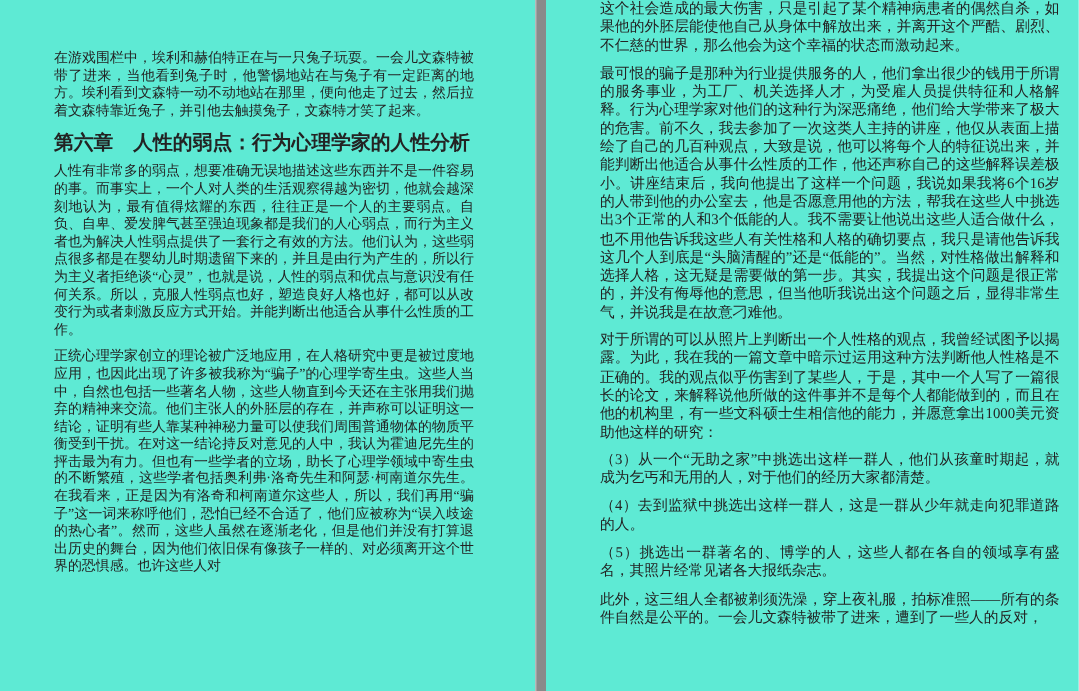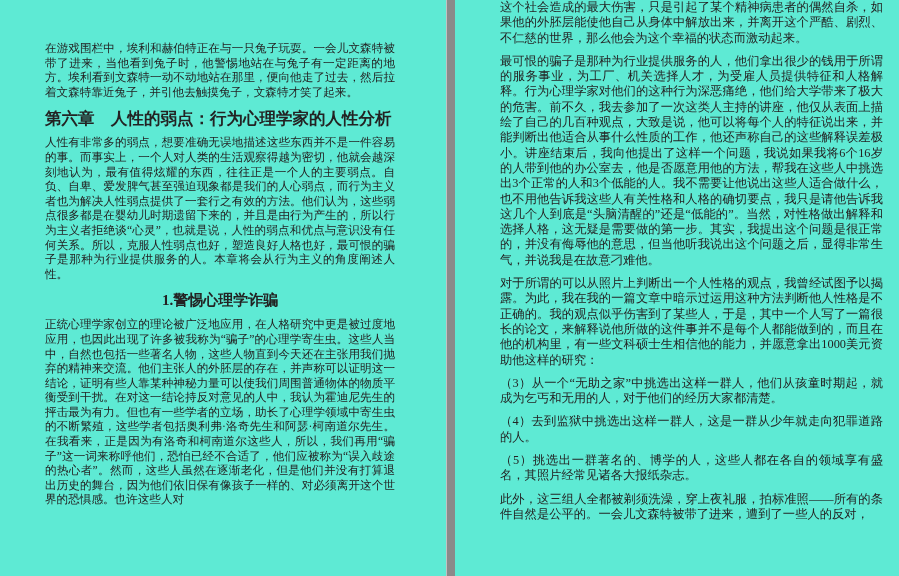--- a/index.html
+++ b/index.html
@@ -68,22 +68,21 @@
   }
 </style>
 </head>
 <body>
 
 <div class="reader">
 
   <div class="page page-left">
     <p>在游戏围栏中，埃利和赫伯特正在与一只兔子玩耍。一会儿文森特被带了进来，当他看到兔子时，他警惕地站在与兔子有一定距离的地方。埃利看到文森特一动不动地站在那里，便向他走了过去，然后拉着文森特靠近兔子，并引他去触摸兔子，文森特才笑了起来。</p>
     <div class="chapter-heading">第六章　人性的弱点：行为心理学家的人性分析</div>
-    <p>人性有非常多的弱点，想要准确无误地描述这些东西并不是一件容易的事。而事实上，一个人对人类的生活观察得越为密切，他就会越深刻地认为，最有值得炫耀的东西，往往正是一个人的主要弱点。自负、自卑、爱发脾气甚至强迫现象都是我们的人心弱点，而行为主义者也为解决人性弱点提供了一套行之有效的方法。他们认为，这些弱点很多都是在婴幼儿时期遗留下来的，并且是由行为产生的，所以行为主义者拒绝谈“心灵”，也就是说，人性的弱点和优点与意识没有任何关系。所以，克服人性弱点也好，塑造良好人格也好，最可恨的骗子是那种为行业提供服务的人。本章将会从行为主义的角度阐述人性。</p>
-    <div class="section-heading">1.警惕心理学诈骗</div>
+    <p>人性有非常多的弱点，想要准确无误地描述这些东西并不是一件容易的事。而事实上，一个人对人类的生活观察得越为密切，他就会越深刻地认为，最有值得炫耀的东西，往往正是一个人的主要弱点。自负、自卑、爱发脾气甚至强迫现象都是我们的人心弱点，而行为主义者也为解决人性弱点提供了一套行之有效的方法。他们认为，这些弱点很多都是在婴幼儿时期遗留下来的，并且是由行为产生的，所以行为主义者拒绝谈“心灵”，也就是说，人性的弱点和优点与意识没有任何关系。所以，克服人性弱点也好，塑造良好人格也好，都可以从改变行为或者刺激反应方式开始。并能判断出他适合从事什么性质的工作。</p>
     <p>正统心理学家创立的理论被广泛地应用，在人格研究中更是被过度地应用，也因此出现了许多被我称为“骗子”的心理学寄生虫。这些人当中，自然也包括一些著名人物，这些人物直到今天还在主张用我们抛弃的精神来交流。他们主张人的外胚层的存在，并声称可以证明这一结论，证明有些人靠某种神秘力量可以使我们周围普通物体的物质平衡受到干扰。在对这一结论持反对意见的人中，我认为霍迪尼先生的抨击最为有力。但也有一些学者的立场，助长了心理学领域中寄生虫的不断繁殖，这些学者包括奥利弗·洛奇先生和阿瑟·柯南道尔先生。在我看来，正是因为有洛奇和柯南道尔这些人，所以，我们再用“骗子”这一词来称呼他们，恐怕已经不合适了，他们应被称为“误入歧途的热心者”。然而，这些人虽然在逐渐老化，但是他们并没有打算退出历史的舞台，因为他们依旧保有像孩子一样的、对必须离开这个世界的恐惧感。也许这些人对</p>
   </div>
 
   <div class="page-divider"></div>
 
   <div class="page page-right">
     <p>这个社会造成的最大伤害，只是引起了某个精神病患者的偶然自杀，如果他的外胚层能使他自己从身体中解放出来，并离开这个严酷、剧烈、不仁慈的世界，那么他会为这个幸福的状态而激动起来。</p>
     <p>最可恨的骗子是那种为行业提供服务的人，他们拿出很少的钱用于所谓的服务事业，为工厂、机关选择人才，为受雇人员提供特征和人格解释。行为心理学家对他们的这种行为深恶痛绝，他们给大学带来了极大的危害。前不久，我去参加了一次这类人主持的讲座，他仅从表面上描绘了自己的几百种观点，大致是说，他可以将每个人的特征说出来，并能判断出他适合从事什么性质的工作，他还声称自己的这些解释误差极小。讲座结束后，我向他提出了这样一个问题，我说如果我将6个16岁的人带到他的办公室去，他是否愿意用他的方法，帮我在这些人中挑选出3个正常的人和3个低能的人。我不需要让他说出这些人适合做什么，也不用他告诉我这些人有关性格和人格的确切要点，我只是请他告诉我这几个人到底是“头脑清醒的”还是“低能的”。当然，对性格做出解释和选择人格，这无疑是需要做的第一步。其实，我提出这个问题是很正常的，并没有侮辱他的意思，但当他听我说出这个问题之后，显得非常生气，并说我是在故意刁难他。</p>
     <p>对于所谓的可以从照片上判断出一个人性格的观点，我曾经试图予以揭露。为此，我在我的一篇文章中暗示过运用这种方法判断他人性格是不正确的。我的观点似乎伤害到了某些人，于是，其中一个人写了一篇很长的论文，来解释说他所做的这件事并不是每个人都能做到的，而且在他的机构里，有一些文科硕士生相信他的能力，并愿意拿出1000美元资助他这样的研究：</p>
     <p>（3）从一个“无助之家”中挑选出这样一群人，他们从孩童时期起，就成为乞丐和无用的人，对于他们的经历大家都清楚。</p>

